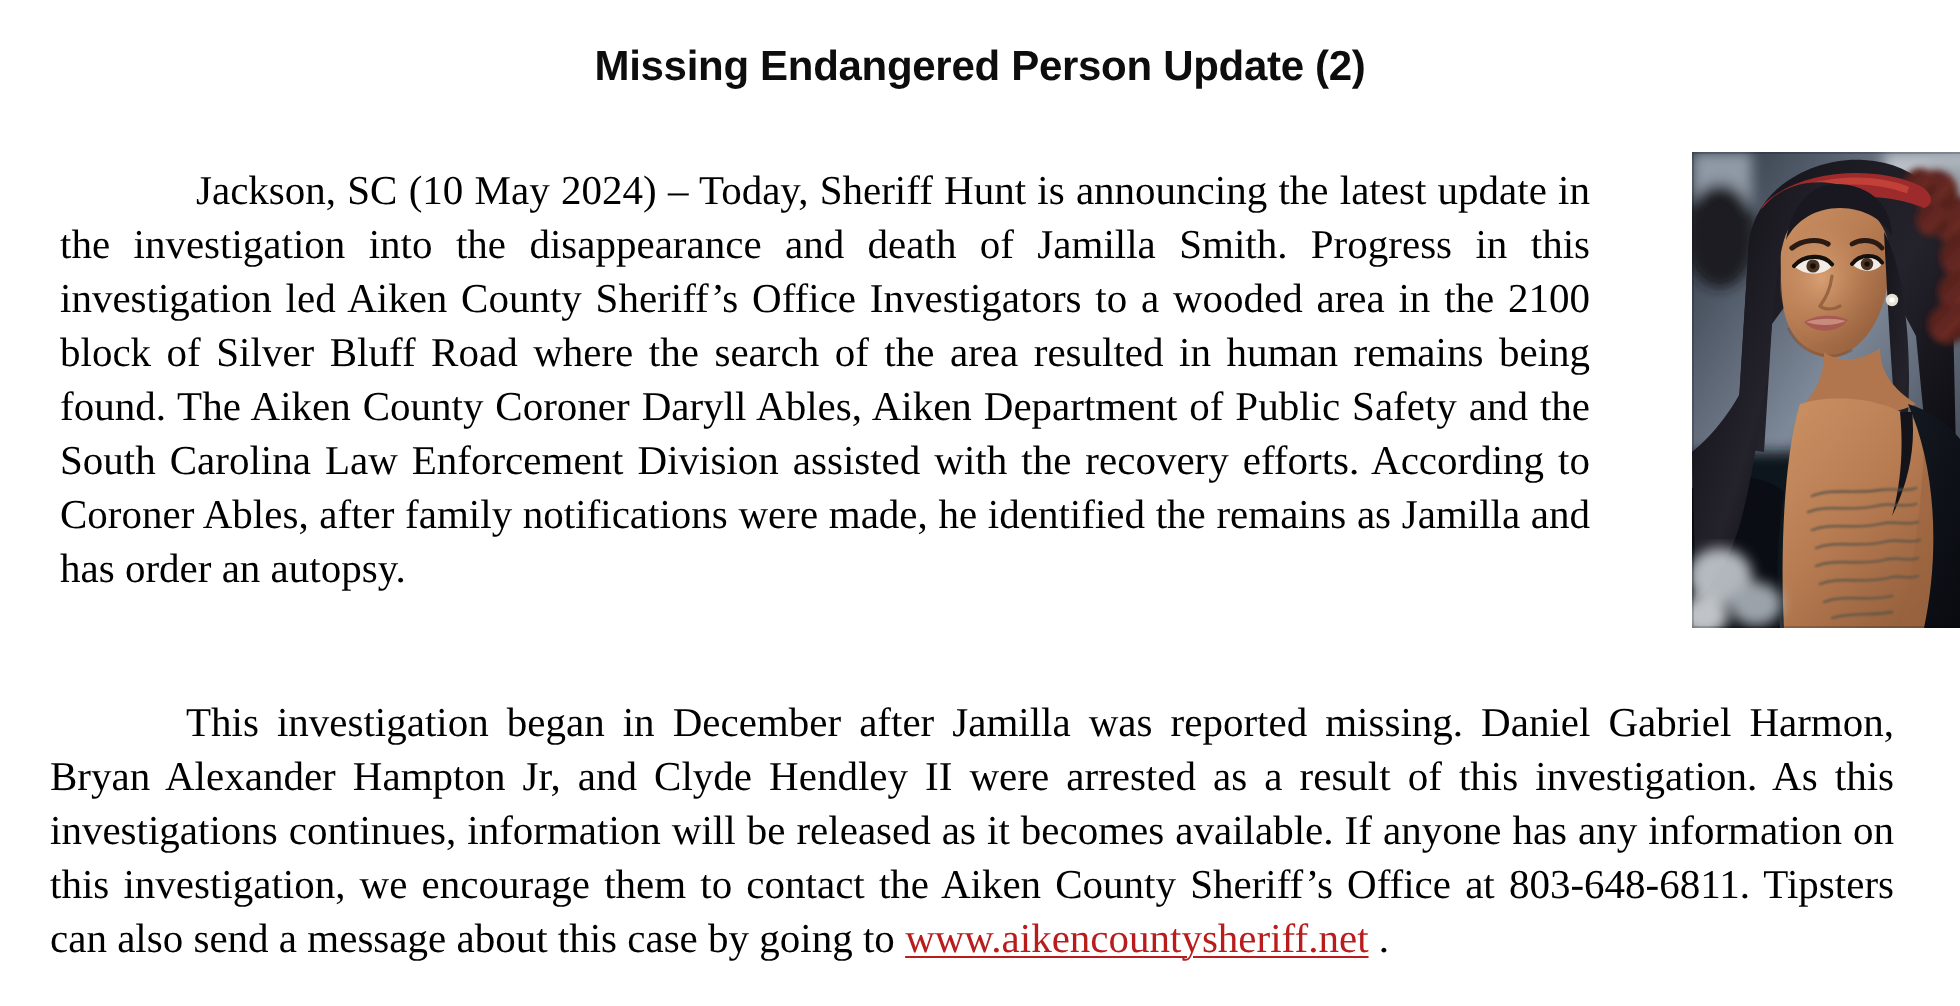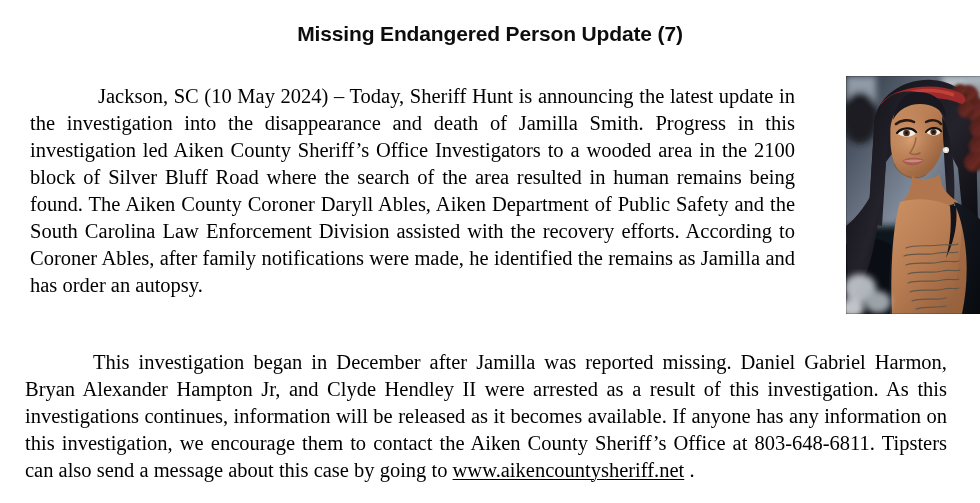--- a/index.html
+++ b/index.html
@@ -79,33 +79,33 @@
     width: 765px;   
   }
 
   #para-followup {
     left: 25px;
     top: 328px;
     width: 922px;   
   }
 
   .weblink {
-    color: #000000;
+    color: #b91c1c;
     text-decoration: underline;
     text-underline-offset: 2px;
     text-decoration-thickness: 1px;
     cursor: pointer;
   }
 </style>
 </head>
 <body>
 
 <div class="page">
 
-  <h1 class="headline">Missing Endangered Person Update (7)</h1>
+  <h1 class="headline">Missing Endangered Person Update (2)</h1>
 
   <figure class="photo-figure">
     <svg viewBox="0 0 152 238" preserveAspectRatio="xMidYMid slice">
       <defs>
         <linearGradient id="bgGrad" x1="0" y1="0" x2="1" y2="1">
           <stop offset="0%" stop-color="#2c3440"></stop>
           <stop offset="45%" stop-color="#7d8898"></stop>
           <stop offset="100%" stop-color="#1a2029"></stop>
         </linearGradient>
         <linearGradient id="skinGrad" x1="0.1" y1="0" x2="0.9" y2="1">

